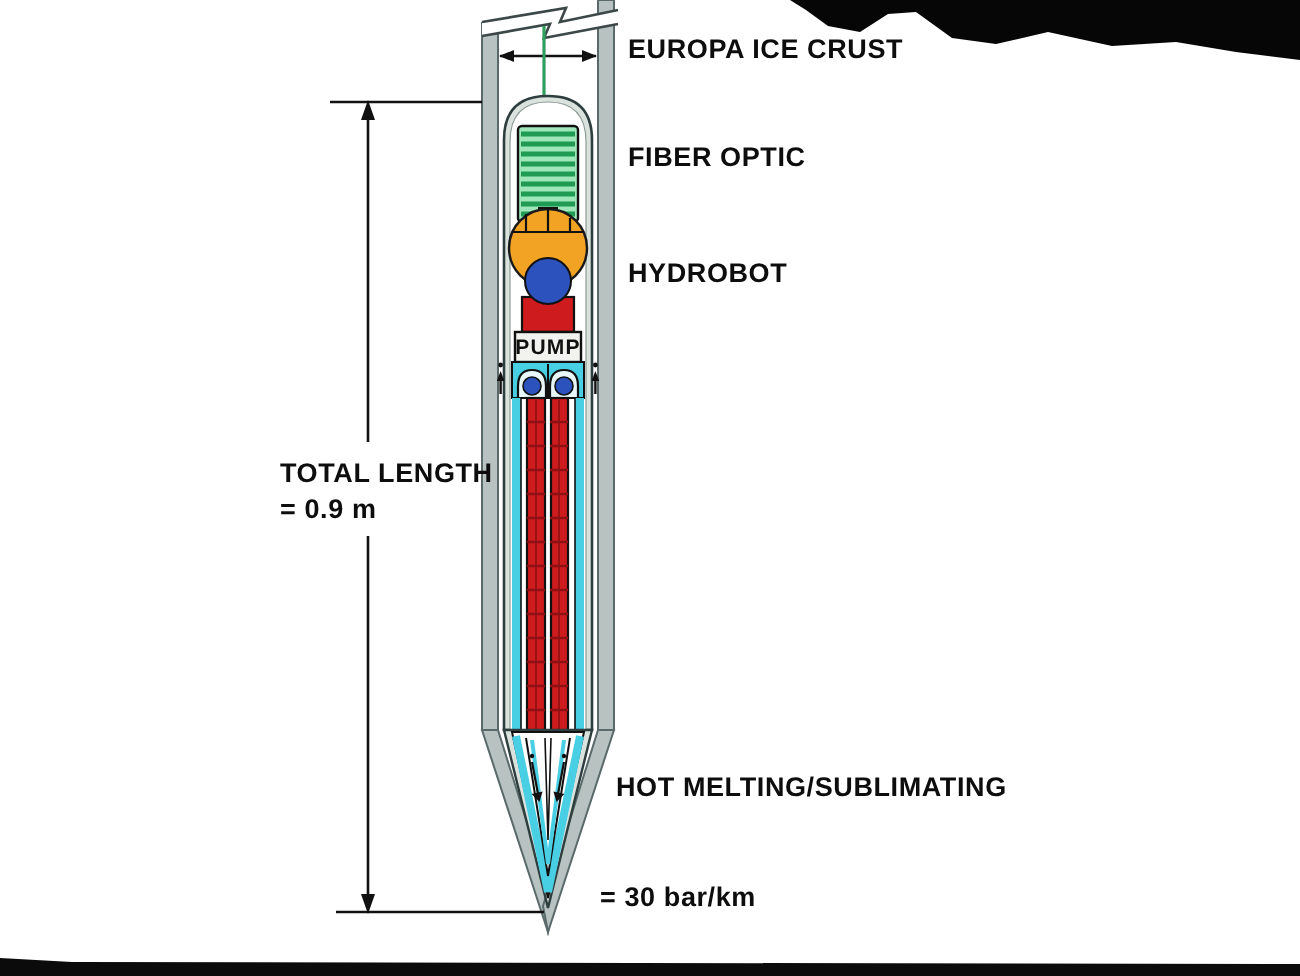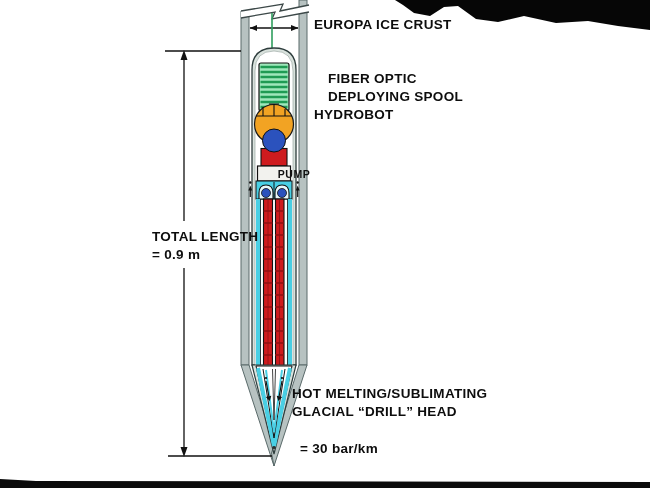--- a/index.html
+++ b/index.html
@@ -9,21 +9,21 @@
     padding-left:46px;
   }
   #diagram-svg{position:absolute;left:0;top:0;}
   .lbl{
     position:absolute;
     font:bold 13.5px "Liberation Sans",sans-serif;
     color:#0d0d0d;line-height:18px;letter-spacing:.3px;white-space:nowrap;
   }
   .pump-lbl{
     position:absolute;left:256px;top:168px;width:36px;text-align:center;
-    font:bold 10.5px "Liberation Sans",sans-serif;color:#111;letter-spacing:.6px;margin-left:20px;
+    font:bold 10.5px "Liberation Sans",sans-serif;color:#111;letter-spacing:.6px;
   }
 </style>
 </head>
 <body>
 
 <div id="stage">
 
   <svg id="diagram-svg" width="650" height="488" viewBox="0 0 650 488">
 
     <polygon points="395,0 650,0 650,30 618,26 588,21 556,23 524,16 498,22 476,19 458,6 444,7 430,16 414,13 403,5" fill="#060606"></polygon>
@@ -126,38 +126,36 @@
       <path d="M184,58 L184,221 M184,268 L184,449" stroke-width="1.3"></path>
       <polygon points="184,50 180.5,60 187.5,60" stroke="none"></polygon>
       <polygon points="184,457 180.5,447 187.5,447" stroke="none"></polygon>
     </g>
   </svg>
 
   <div class="lbl" style="left:314px;top:16px">
     <div>EUROPA ICE CRUST</div>
   </div>
 
-  <div class="lbl" style="left:328px;top:70px">
+  <div class="lbl" style="left:314px;top:70px">
     <div>FIBER OPTIC</div>
-    <div>DEPLOYING SPOOL</div>
   </div>
 
-  <div class="lbl" style="left:314px;top:106px">
+  <div class="lbl" style="left:314px;top:128px">
     <div>HYDROBOT</div>
   </div>
 
   <div class="pump-lbl">PUMP</div>
 
-  <div class="lbl" style="left:152px;top:228px">
+  <div class="lbl" style="left:140px;top:228px">
     <div>TOTAL LENGTH</div>
     <div>= 0.9 m</div>
   </div>
 
-  <div class="lbl" style="left:292px;top:385px">
+  <div class="lbl" style="left:308px;top:385px">
     <div>HOT MELTING/SUBLIMATING</div>
-    <div>GLACIAL “DRILL” HEAD</div>
   </div>
 
   <div class="lbl" style="left:300px;top:440px">
     <div>= 30 bar/km</div>
   </div>
 
 </div>
 
 </body></html>

